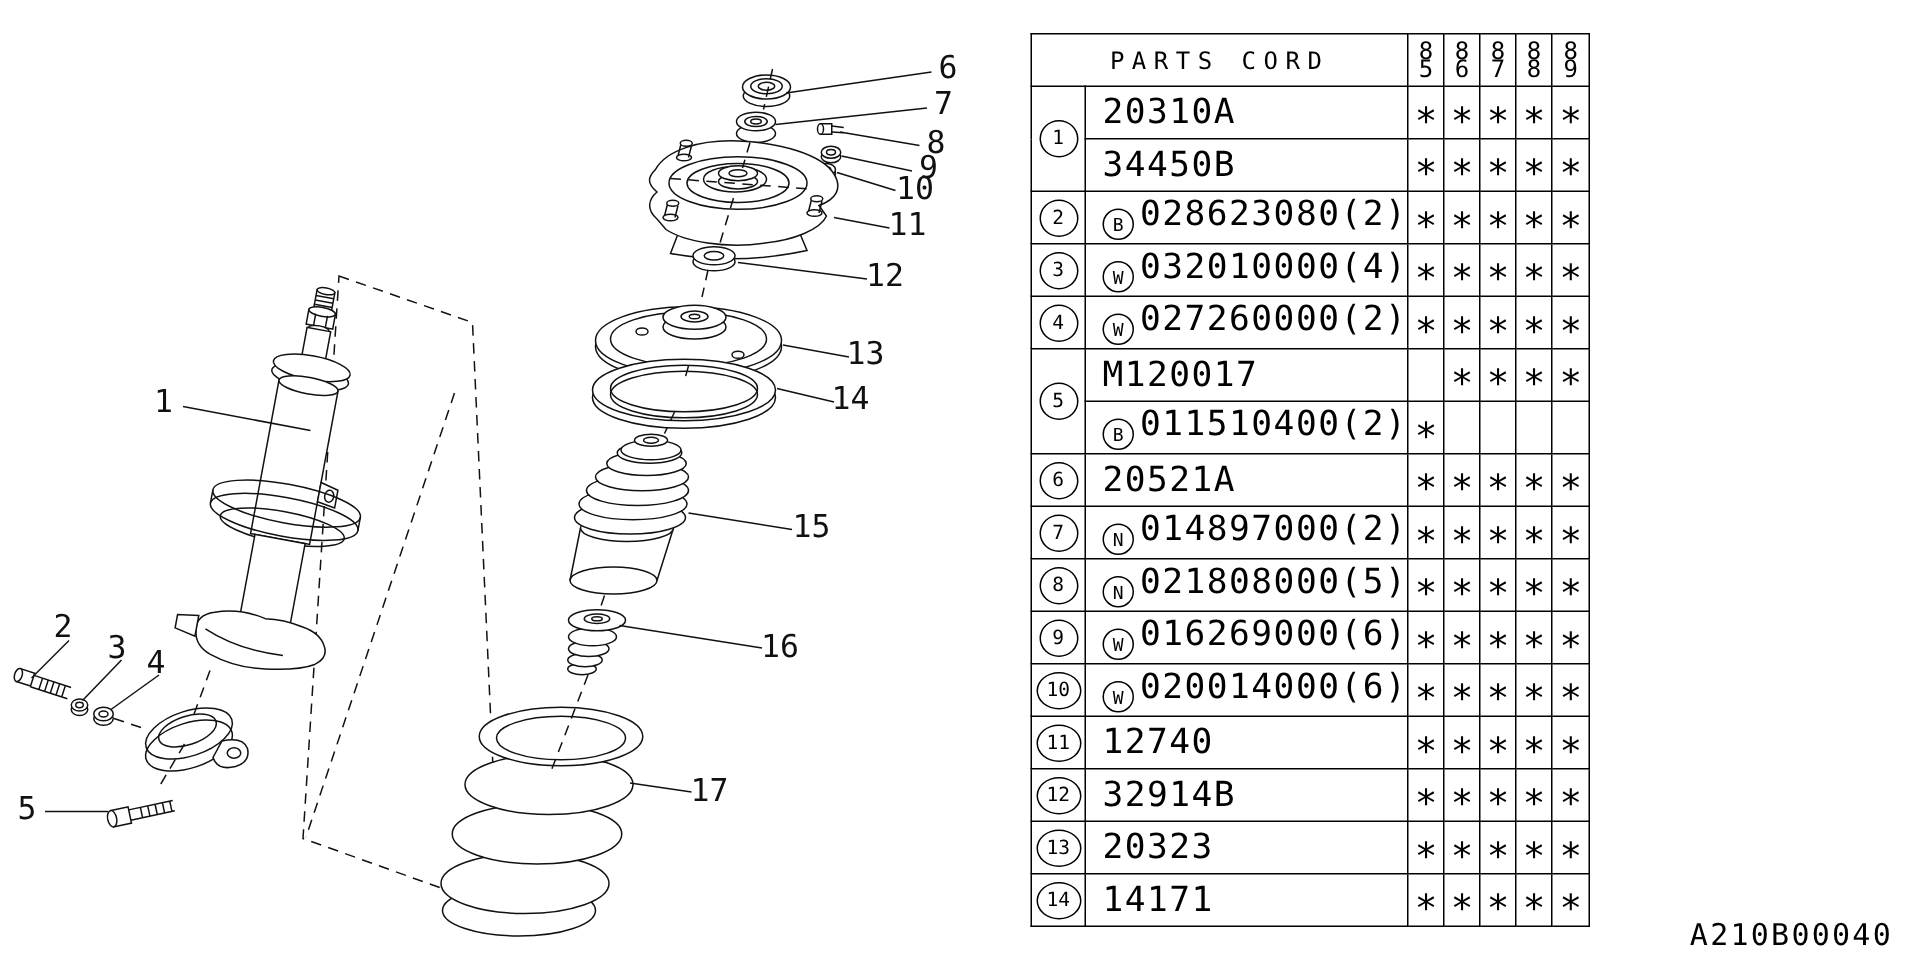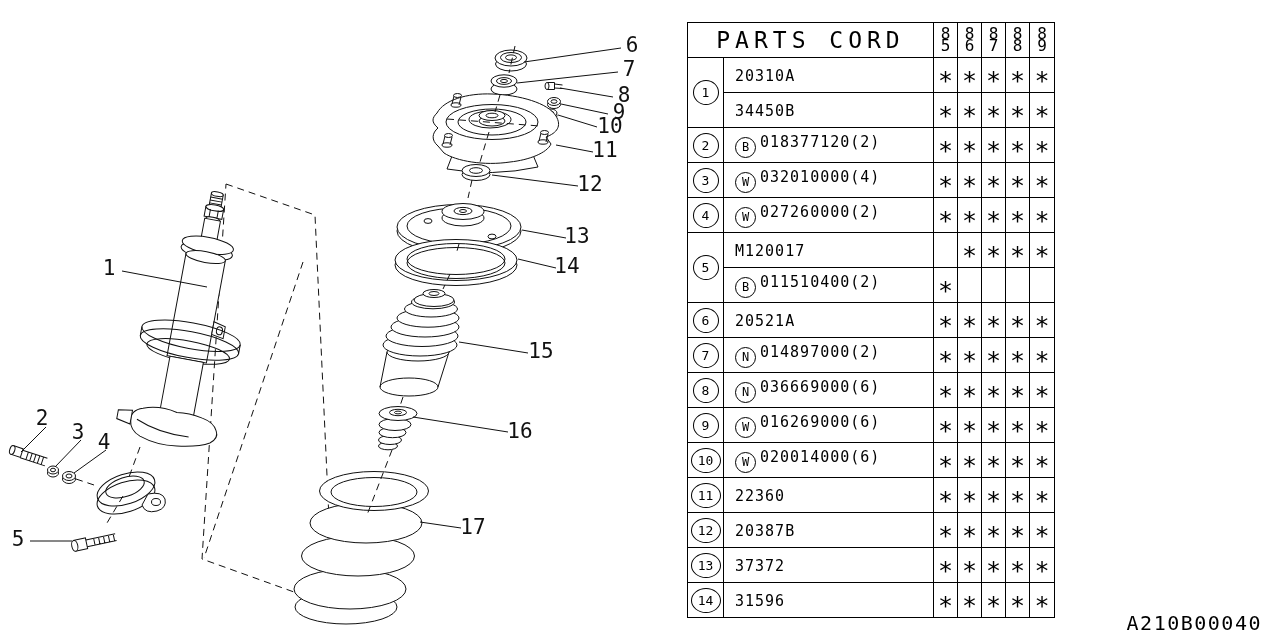--- a/index.html
+++ b/index.html
@@ -11,30 +11,30 @@
   #diagram-svg .wire{stroke:#111;stroke-width:1;fill:none;}
   #diagram-svg .dash{stroke:#111;stroke-width:1;fill:none;stroke-dasharray:7 5;}
   #diagram-svg .leader{stroke:#111;stroke-width:1;fill:none;}
   #diagram-svg text{font-family:"DejaVu Sans Mono","Liberation Mono",monospace;
                     font-size:21px;fill:#111;text-anchor:middle;dominant-baseline:middle;}
   
   #parts-table{position:absolute;left:687px;top:22px;border-collapse:collapse;table-layout:fixed;
                background:#fff;}
   #parts-table th,#parts-table td{border:1px solid #000;padding:0;height:34px;overflow:hidden;
                font-weight:normal;vertical-align:middle;}
-  .title-cell{font-size:23px;letter-spacing:5px;text-align:center;}
+  .title-cell{font-size:16px;letter-spacing:5px;text-align:center;}
   .year-cell{font-size:16px;line-height:12px;text-align:center;padding-top:1px;}
   .ref-cell{text-align:center;}
   .ref-badge{display:inline-flex;align-items:center;justify-content:center;width:24px;height:23px;
              border:1px solid #000;border-radius:50%;font-size:13px;letter-spacing:0;}
   .ref-badge.wide{width:28px;}
   .code-cell{text-align:left;padding-left:11px !important;white-space:nowrap;}
   .prefix-badge{display:inline-flex;align-items:center;justify-content:center;width:19px;height:19px;
              border:1px solid #000;border-radius:50%;font-size:12px;margin-right:4px;vertical-align:-4px;}
-  .code{font-size:15px;letter-spacing:1px;margin-top:14px;}
+  .code{font-size:23px;letter-spacing:1px;margin-top:14px;}
   .mark-cell{text-align:center;}
   .mark{display:inline-block;font-size:25px;transform:translateY(5px);}
   
   #footer-code{position:absolute;right:18px;bottom:5px;font-size:20px;letter-spacing:1.5px;}
 </style>
 </head>
 <body>
 
 <div class="canvas">
 
@@ -307,21 +307,21 @@
         <tr>
           <td class="code-cell"><span class="code">34450B</span></td>
           <td class="mark-cell"><span class="mark">*</span></td>
           <td class="mark-cell"><span class="mark">*</span></td>
           <td class="mark-cell"><span class="mark">*</span></td>
           <td class="mark-cell"><span class="mark">*</span></td>
           <td class="mark-cell"><span class="mark">*</span></td>
         </tr>
         <tr>
           <td class="ref-cell"><span class="ref-badge">2</span></td>
-          <td class="code-cell"><span class="prefix-badge">B</span><span class="code">018377120(2)</span></td>
+          <td class="code-cell"><span class="prefix-badge">B</span><span class="code">028623080(2)</span></td>
           <td class="mark-cell"><span class="mark">*</span></td>
           <td class="mark-cell"><span class="mark">*</span></td>
           <td class="mark-cell"><span class="mark">*</span></td>
           <td class="mark-cell"><span class="mark">*</span></td>
           <td class="mark-cell"><span class="mark">*</span></td>
         </tr>
         <tr>
           <td class="ref-cell"><span class="ref-badge">3</span></td>
           <td class="code-cell"><span class="prefix-badge">W</span><span class="code">032010000(4)</span></td>
           <td class="mark-cell"><span class="mark">*</span></td>
@@ -369,21 +369,21 @@
           <td class="ref-cell"><span class="ref-badge">7</span></td>
           <td class="code-cell"><span class="prefix-badge">N</span><span class="code">014897000(2)</span></td>
           <td class="mark-cell"><span class="mark">*</span></td>
           <td class="mark-cell"><span class="mark">*</span></td>
           <td class="mark-cell"><span class="mark">*</span></td>
           <td class="mark-cell"><span class="mark">*</span></td>
           <td class="mark-cell"><span class="mark">*</span></td>
         </tr>
         <tr>
           <td class="ref-cell"><span class="ref-badge">8</span></td>
-          <td class="code-cell"><span class="prefix-badge">N</span><span class="code">036669000(6)</span></td>
+          <td class="code-cell"><span class="prefix-badge">N</span><span class="code">021808000(5)</span></td>
           <td class="mark-cell"><span class="mark">*</span></td>
           <td class="mark-cell"><span class="mark">*</span></td>
           <td class="mark-cell"><span class="mark">*</span></td>
           <td class="mark-cell"><span class="mark">*</span></td>
           <td class="mark-cell"><span class="mark">*</span></td>
         </tr>
         <tr>
           <td class="ref-cell"><span class="ref-badge">9</span></td>
           <td class="code-cell"><span class="prefix-badge">W</span><span class="code">016269000(6)</span></td>
           <td class="mark-cell"><span class="mark">*</span></td>
@@ -396,48 +396,48 @@
           <td class="ref-cell"><span class="ref-badge wide">10</span></td>
           <td class="code-cell"><span class="prefix-badge">W</span><span class="code">020014000(6)</span></td>
           <td class="mark-cell"><span class="mark">*</span></td>
           <td class="mark-cell"><span class="mark">*</span></td>
           <td class="mark-cell"><span class="mark">*</span></td>
           <td class="mark-cell"><span class="mark">*</span></td>
           <td class="mark-cell"><span class="mark">*</span></td>
         </tr>
         <tr>
           <td class="ref-cell"><span class="ref-badge wide">11</span></td>
-          <td class="code-cell"><span class="code">22360</span></td>
+          <td class="code-cell"><span class="code">12740</span></td>
           <td class="mark-cell"><span class="mark">*</span></td>
           <td class="mark-cell"><span class="mark">*</span></td>
           <td class="mark-cell"><span class="mark">*</span></td>
           <td class="mark-cell"><span class="mark">*</span></td>
           <td class="mark-cell"><span class="mark">*</span></td>
         </tr>
         <tr>
           <td class="ref-cell"><span class="ref-badge wide">12</span></td>
-          <td class="code-cell"><span class="code">20387B</span></td>
+          <td class="code-cell"><span class="code">32914B</span></td>
           <td class="mark-cell"><span class="mark">*</span></td>
           <td class="mark-cell"><span class="mark">*</span></td>
           <td class="mark-cell"><span class="mark">*</span></td>
           <td class="mark-cell"><span class="mark">*</span></td>
           <td class="mark-cell"><span class="mark">*</span></td>
         </tr>
         <tr>
           <td class="ref-cell"><span class="ref-badge wide">13</span></td>
-          <td class="code-cell"><span class="code">37372</span></td>
+          <td class="code-cell"><span class="code">20323</span></td>
           <td class="mark-cell"><span class="mark">*</span></td>
           <td class="mark-cell"><span class="mark">*</span></td>
           <td class="mark-cell"><span class="mark">*</span></td>
           <td class="mark-cell"><span class="mark">*</span></td>
           <td class="mark-cell"><span class="mark">*</span></td>
         </tr>
         <tr>
           <td class="ref-cell"><span class="ref-badge wide">14</span></td>
-          <td class="code-cell"><span class="code">31596</span></td>
+          <td class="code-cell"><span class="code">14171</span></td>
           <td class="mark-cell"><span class="mark">*</span></td>
           <td class="mark-cell"><span class="mark">*</span></td>
           <td class="mark-cell"><span class="mark">*</span></td>
           <td class="mark-cell"><span class="mark">*</span></td>
           <td class="mark-cell"><span class="mark">*</span></td>
         </tr>
       </tbody>
   </table>
 
   <div id="footer-code">A210B00040</div>

